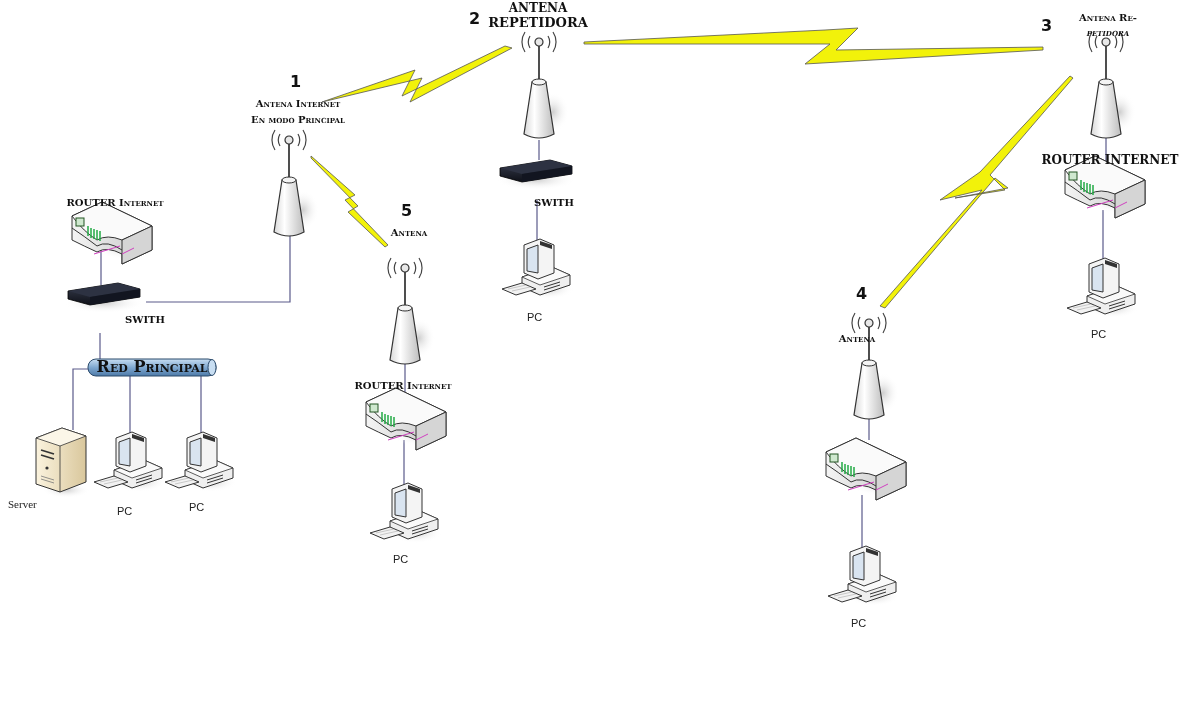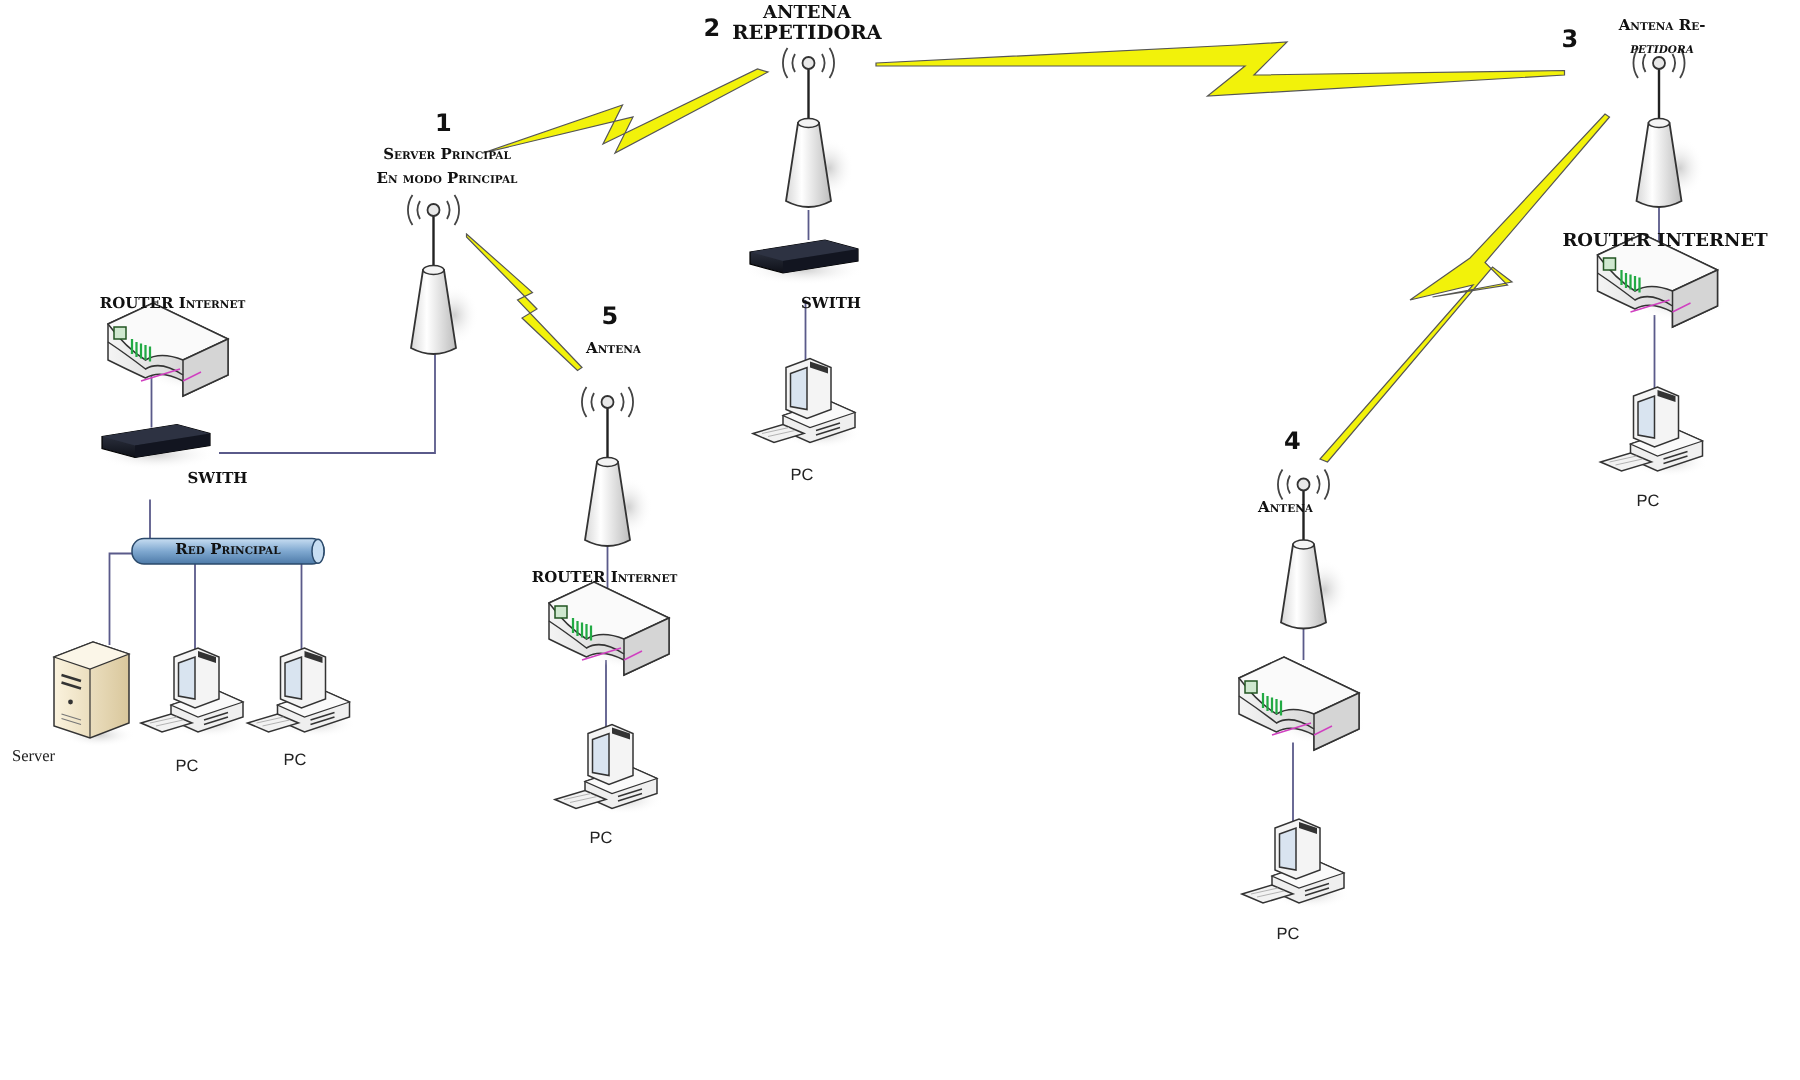--- a/index.html
+++ b/index.html
@@ -186,40 +186,40 @@
 
   <g transform="translate(826,442)">
       <use href="#router"></use>
     </g>
   <g transform="translate(826,548)">
       <use href="#pc"></use>
     </g>
 </svg>
 
 <div class="num" style="left:290px;top:72px;">1</div>
-<div class="lbl" style="left:218px;top:97px;width:160px;">Server Principal</div>
+<div class="lbl" style="left:218px;top:97px;width:160px;">Antena Internet</div>
 <div class="lbl" style="left:218px;top:113px;width:160px;">En modo Principal</div>
 
 <div class="num" style="left:469px;top:9px;">2</div>
 <div class="lbl" style="left:488px;top:1px;width:100px;font-variant:normal;font-size:12px;">ANTENA</div>
 <div class="lbl" style="left:488px;top:16px;width:100px;font-variant:normal;font-size:13px;">REPETIDORA</div>
 
 <div class="num" style="left:1041px;top:16px;">3</div>
 <div class="lbl" style="left:1060px;top:11px;width:96px;">Antena Re-</div>
 <div class="lbl" style="left:1060px;top:26px;width:96px;font-style:italic;">petidora</div>
 
 <div class="num" style="left:856px;top:284px;">4</div>
 <div class="lbl" style="left:822px;top:332px;width:70px;">Antena</div>
 
 <div class="num" style="left:401px;top:201px;">5</div>
 <div class="lbl" style="left:372px;top:226px;width:74px;">Antena</div>
 
 <div class="lbl" style="left:42px;top:196px;width:146px;">ROUTER Internet</div>
 <div class="lbl" style="left:112px;top:313px;width:66px;">SWITH</div>
-<div class="lbl" style="left:92px;top:360px;width:120px;font-size:10px;">Red Principal</div>
+<div class="lbl" style="left:92px;top:360px;width:120px;font-size:16px;">Red Principal</div>
 <div class="small" style="left:8px;top:498px;font-family:Liberation Serif, serif;">Server</div>
 <div class="small" style="left:117px;top:505px;">PC</div>
 <div class="small" style="left:189px;top:501px;">PC</div>
 
 <div class="lbl" style="left:330px;top:379px;width:146px;">ROUTER Internet</div>
 <div class="small" style="left:393px;top:553px;">PC</div>
 
 <div class="lbl" style="left:522px;top:196px;width:64px;">SWITH</div>
 <div class="small" style="left:527px;top:311px;">PC</div>
 

